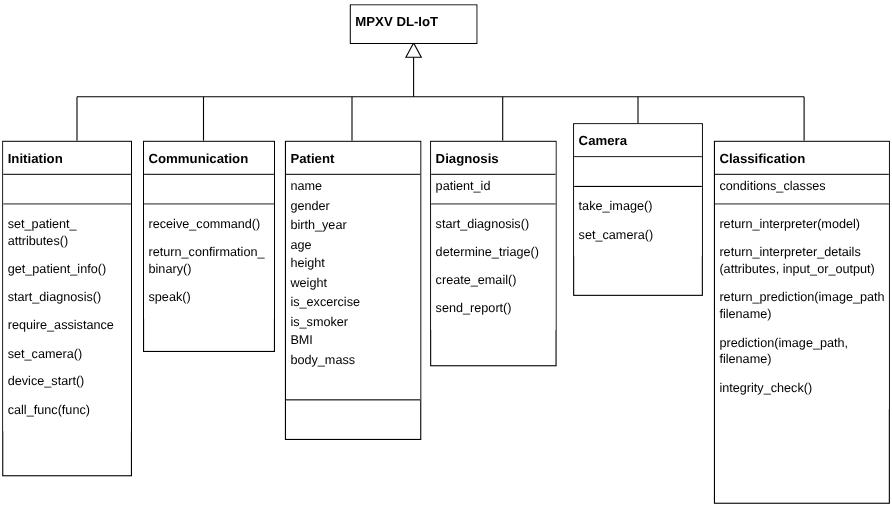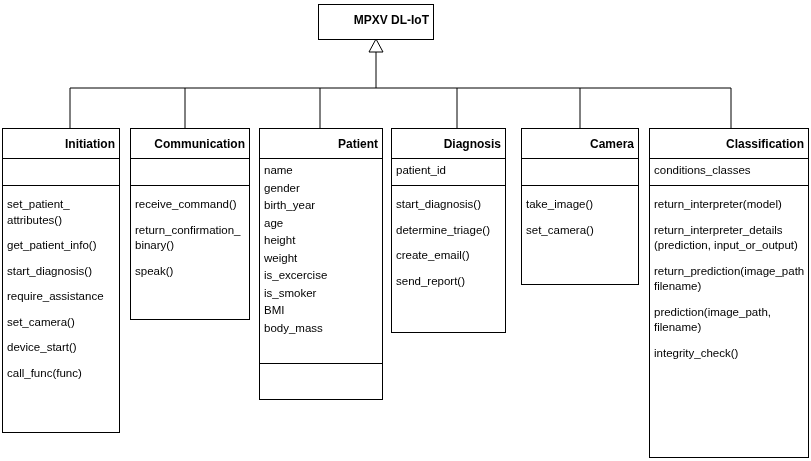--- a/index.html
+++ b/index.html
@@ -23,21 +23,21 @@
   }
   .compartment {
     box-sizing: border-box;
     border-bottom: 1px solid #000000;
     background: #ffffff;
   }
   .compartment.last {
     border-bottom: none;
   }
   .class-title {
-    text-align: right;
+    text-align: left;
     font-size: 12px;
     font-weight: bold;
     color: #000000;
     line-height: 1;
     padding: 9px 4px 8px 4px;
   }
   .member-list {
     padding: 6px 0 6px 0;
   }
   .member {
@@ -159,21 +159,21 @@
       <div class="member">patient_id</div>
     </div>
     <div class="compartment last member-list methods-gap">
       <div class="member">start_diagnosis()</div>
       <div class="member">determine_triage()</div>
       <div class="member">create_email()</div>
       <div class="member">send_report()</div>
     </div>
   </div>
 
-  <div class="uml-box" style="left:521px; top:128px; width:118px; height:157px;">
+  <div class="uml-box" style="left:521px; top:112px; width:118px; height:157px;">
     <div class="compartment" style="height:30px;">
       <div class="class-title">Camera</div>
     </div>
     <div class="compartment" style="height:27px;">
       <div class="empty-compartment"></div>
     </div>
     <div class="compartment last member-list methods-gap">
       <div class="member">take_image()</div>
       <div class="member">set_camera()</div>
     </div>
@@ -182,21 +182,21 @@
   <div class="uml-box" style="left:649px; top:128px; width:160px; height:330px;">
     <div class="compartment" style="height:30px;">
       <div class="class-title">Classification</div>
     </div>
     <div class="compartment attr-list" style="height:27px;">
       <div class="member">conditions_classes</div>
     </div>
     <div class="compartment last member-list methods-gap">
       <div class="member">return_interpreter(model)</div>
       <div class="member">return_interpreter_details
-(prediction, input_or_output)</div>
+(attributes, input_or_output)</div>
       <div class="member">return_prediction(image_path
 filename)</div>
       <div class="member">prediction(image_path,
 filename)</div>
       <div class="member">integrity_check()</div>
     </div>
   </div>
 
 </div>
 

